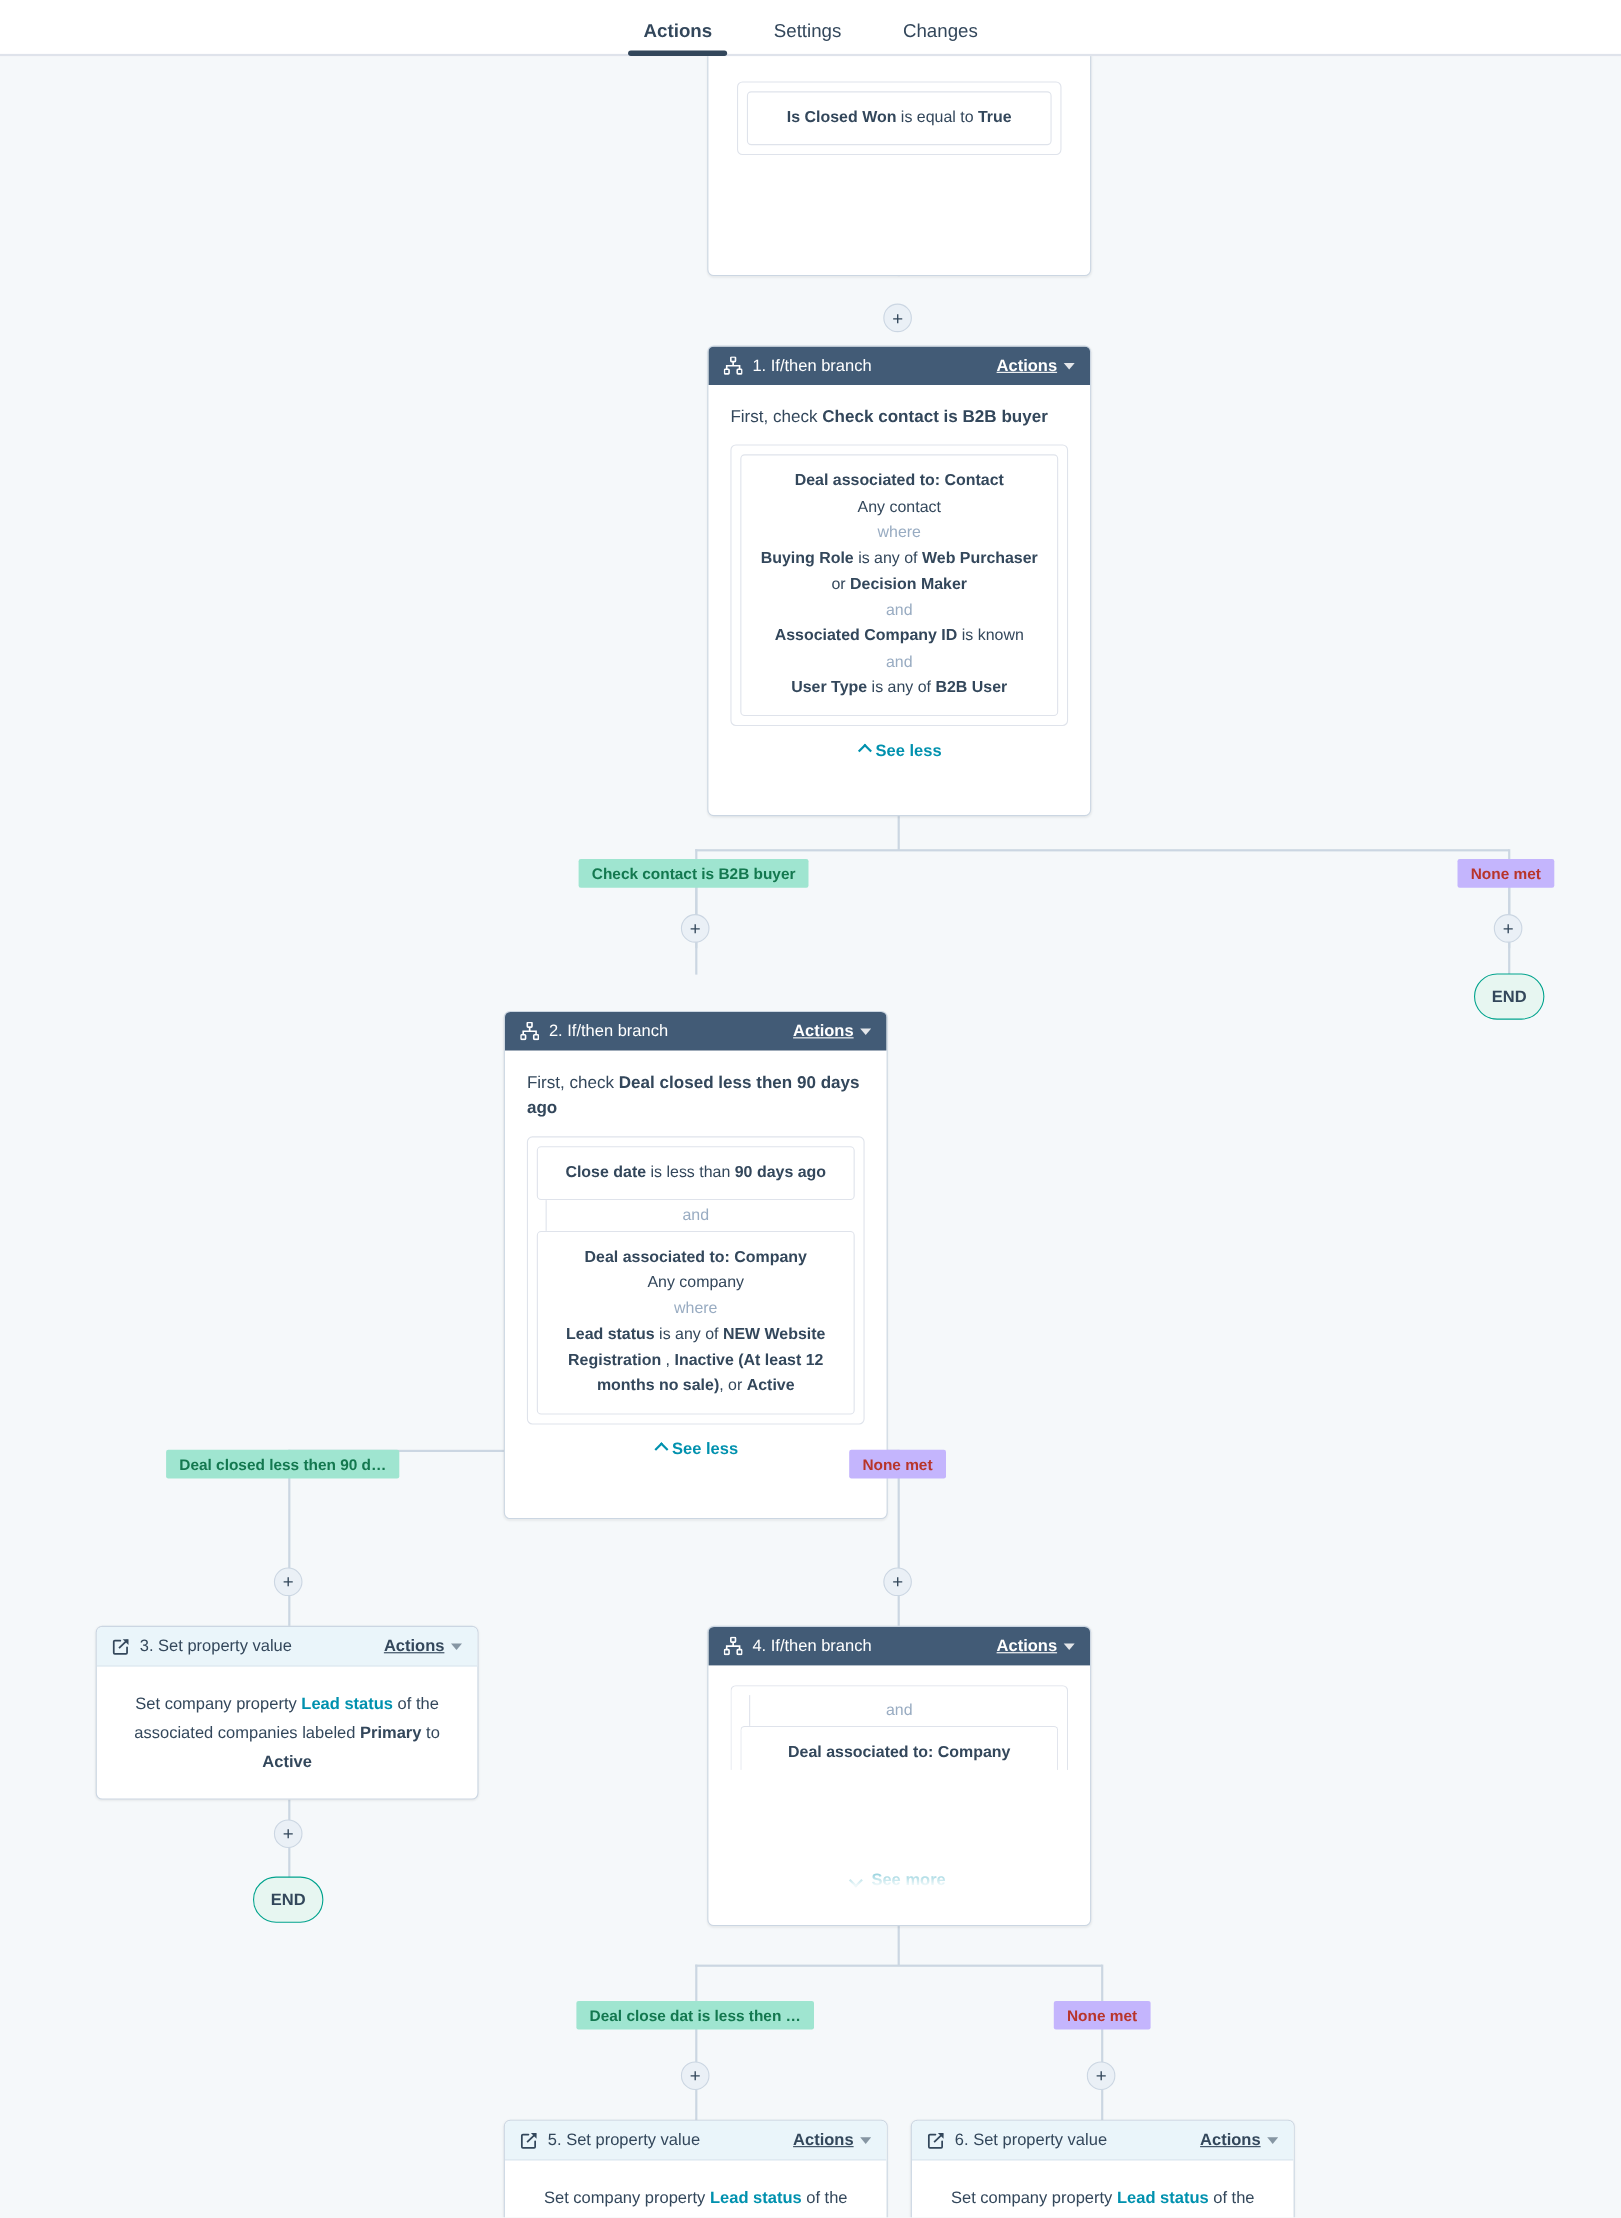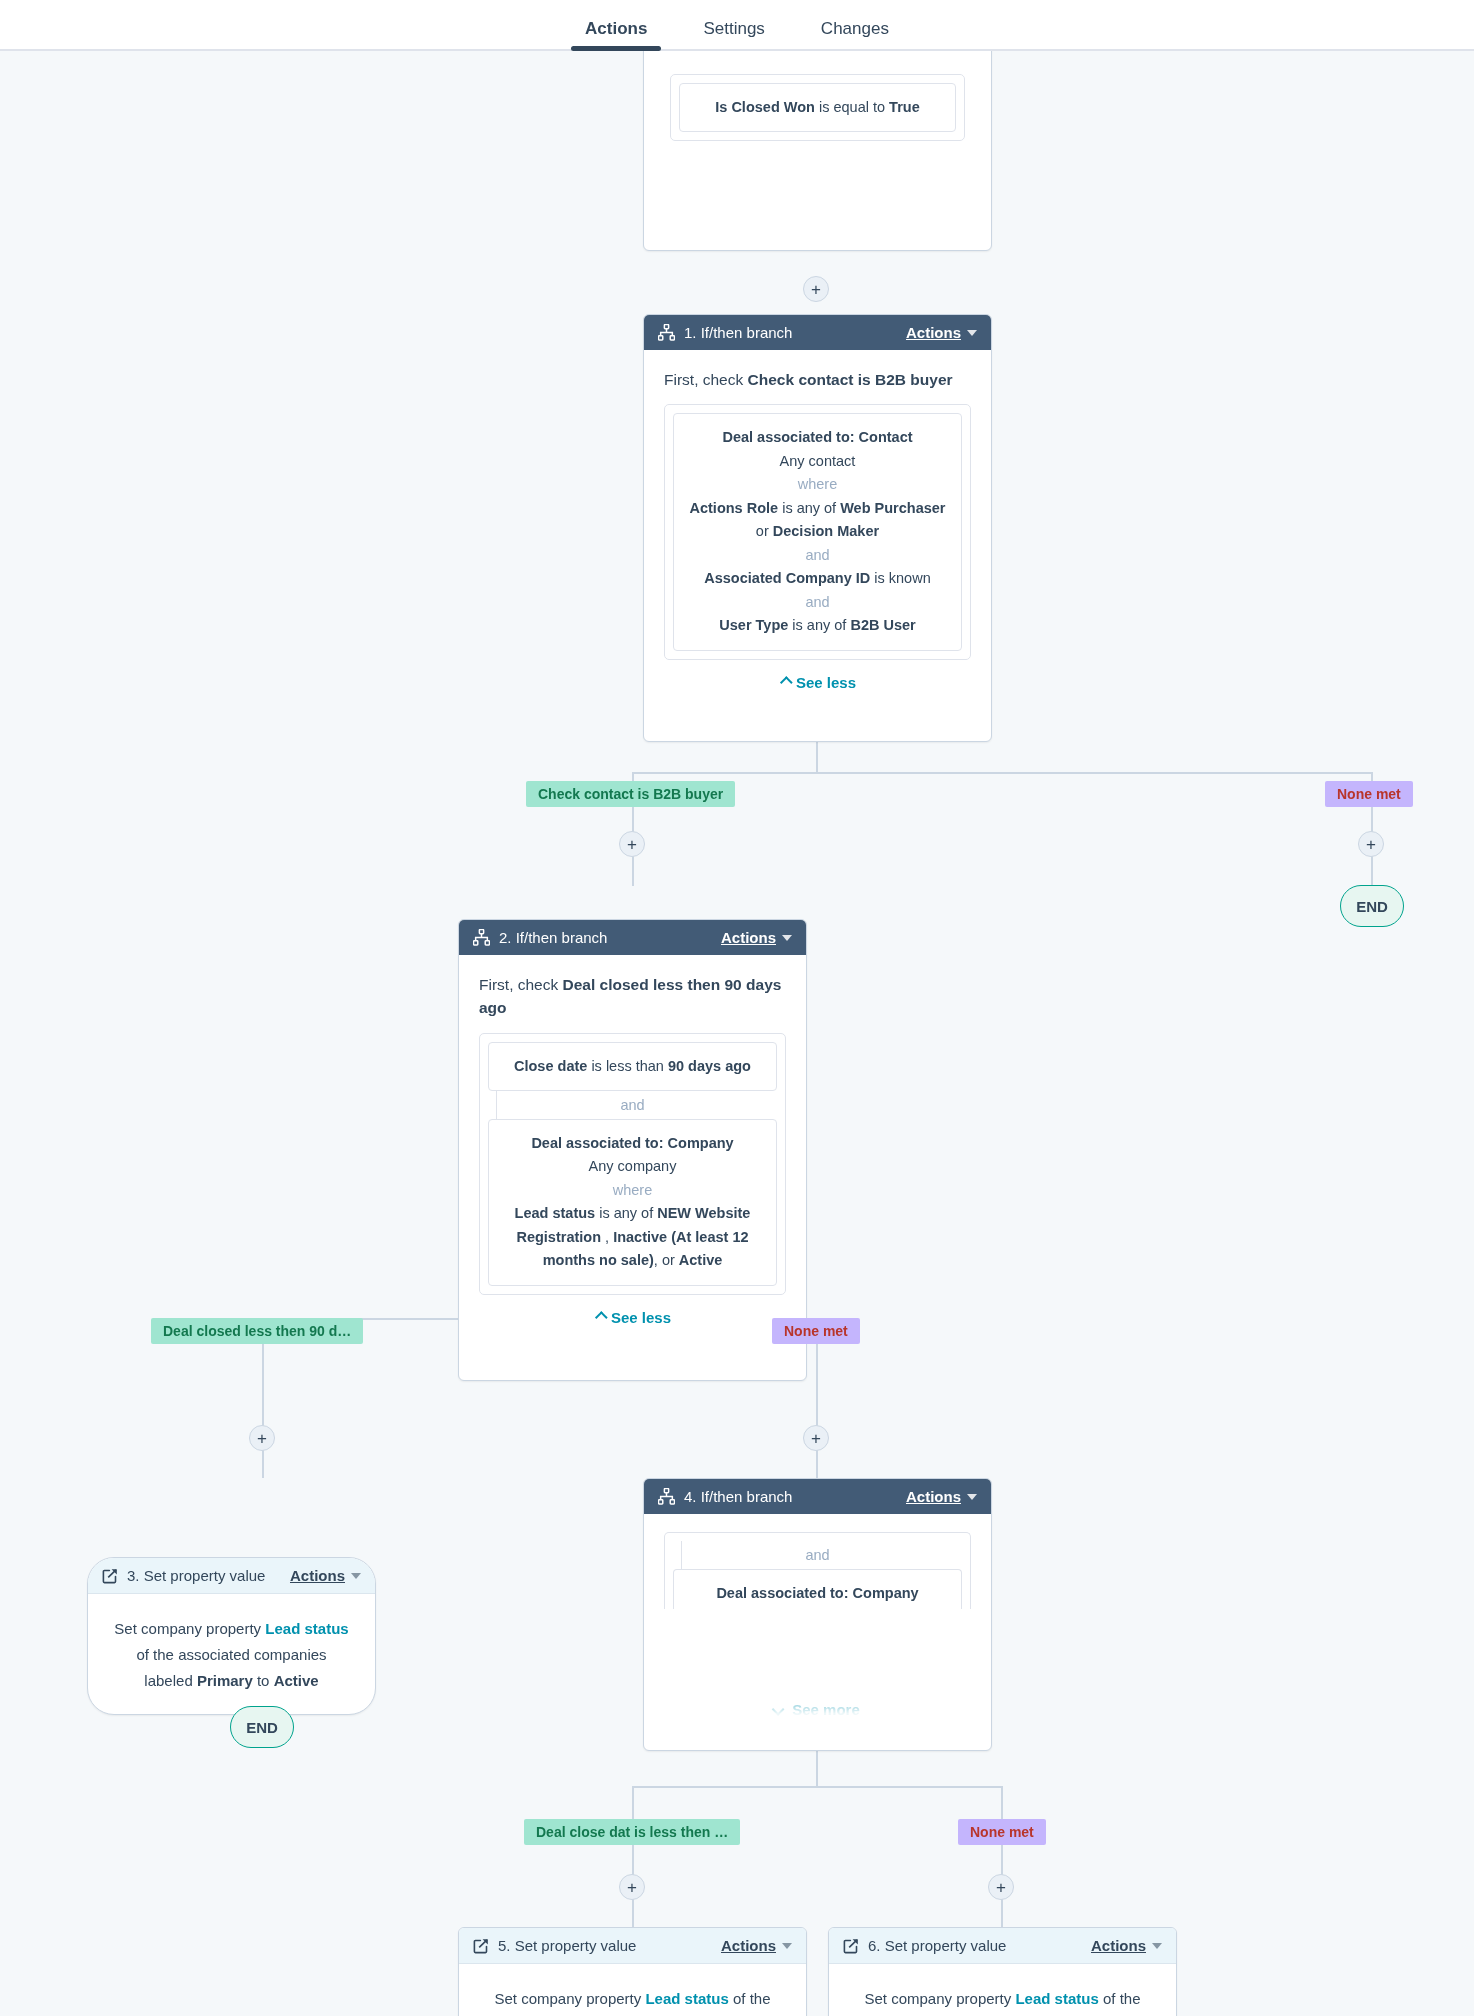--- a/index.html
+++ b/index.html
@@ -291,21 +291,21 @@
     </div>
     <div class="card-body">
       <div class="first-check">
         <span>First, check </span><b>Check contact is B2B buyer</b>
       </div>
       <div class="filter-outer">
         <div class="filter-box">
           <div><b>Deal associated to: Contact</b></div>
           <div><span>Any contact</span></div>
           <div class="muted"><span>where</span></div>
-          <div><b>Actions Role</b><span> is any of </span><b>Web Purchaser</b><span> or </span><b>Decision Maker</b></div>
+          <div><b>Buying Role</b><span> is any of </span><b>Web Purchaser</b><span> or </span><b>Decision Maker</b></div>
           <div class="muted"><span>and</span></div>
           <div><b>Associated Company ID</b><span> is known</span></div>
           <div class="muted"><span>and</span></div>
           <div><b>User Type</b><span> is any of </span><b>B2B User</b></div>
         </div>
       </div>
       <div class="seelink">
           <i class="chev up"></i>
           <span>See less</span>
         </div>
@@ -354,21 +354,21 @@
       <div class="seelink">
           <i class="chev up"></i>
           <span>See less</span>
         </div>
     </div>
   </div>
 
   <div class="blabel green" style="left:151px; top:1267px;">Deal closed less then 90 d…</div>
   <div class="blabel red" style="left:772px; top:1267px;">None met</div>
 
-  <div class="card" style="left:87px; top:1506px; width:289px; height:158px;border-radius:27px;">
+  <div class="card" style="left:87px; top:1427px; width:348px; height:158px;">
     <div class="card-hd light">
       <div class="hd-left">
         <span class="icn">
           <svg width="16" height="16" viewBox="0 0 16 16">
               <path d="M13.5 8.6V13.6a1 1 0 0 1-1 1H2.4a1 1 0 0 1-1-1V3.5a1 1 0 0 1 1-1h5" fill="none" stroke="#33475b" stroke-width="1.6" stroke-linecap="round"></path>
               <path d="M9.6 1.2h5.2v5.2z" fill="#33475b"></path>
               <path d="M6.2 9.3L14 1.8" stroke="#33475b" stroke-width="1.6"></path>
             </svg>
         </span>
         <span class="hd-title">3. Set property value</span>

